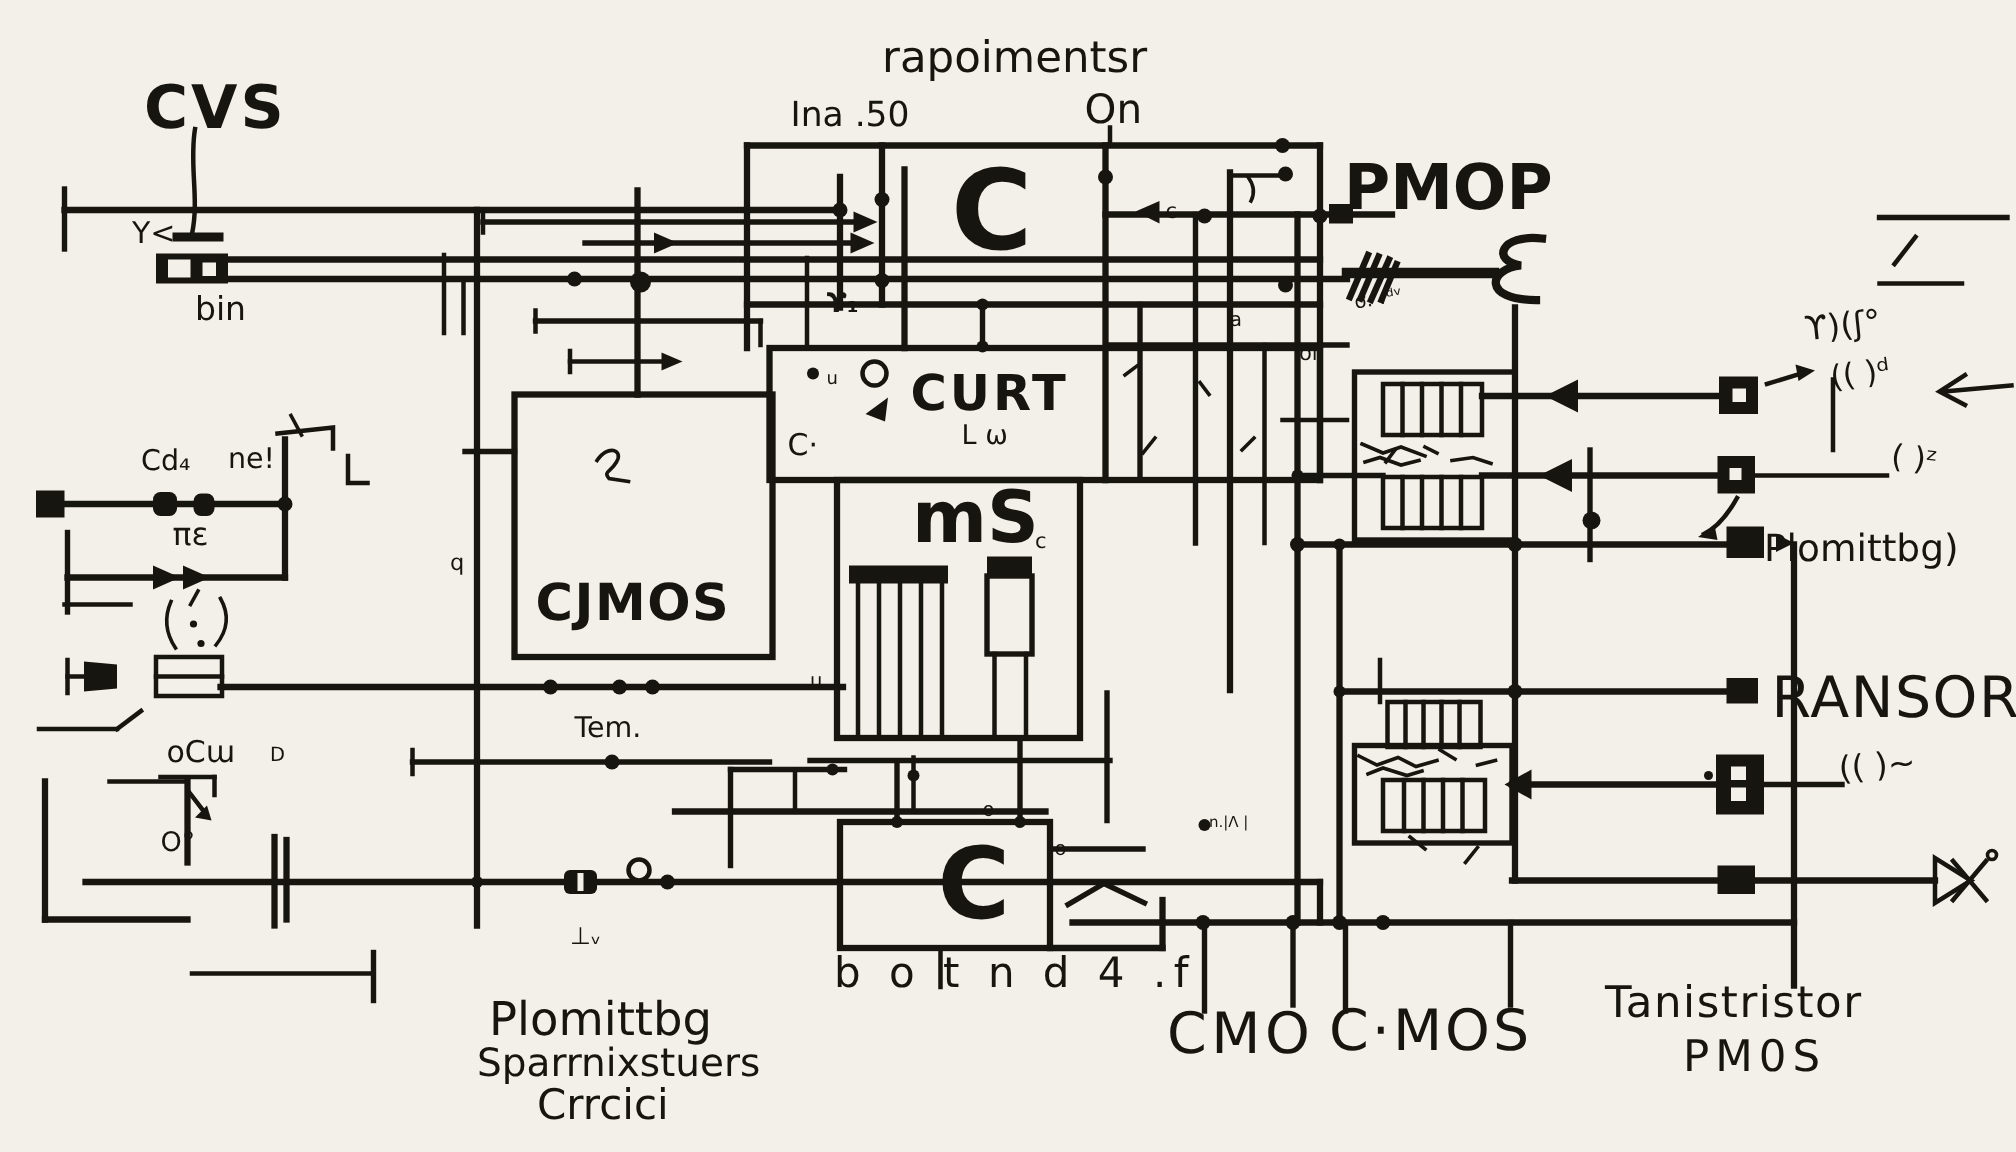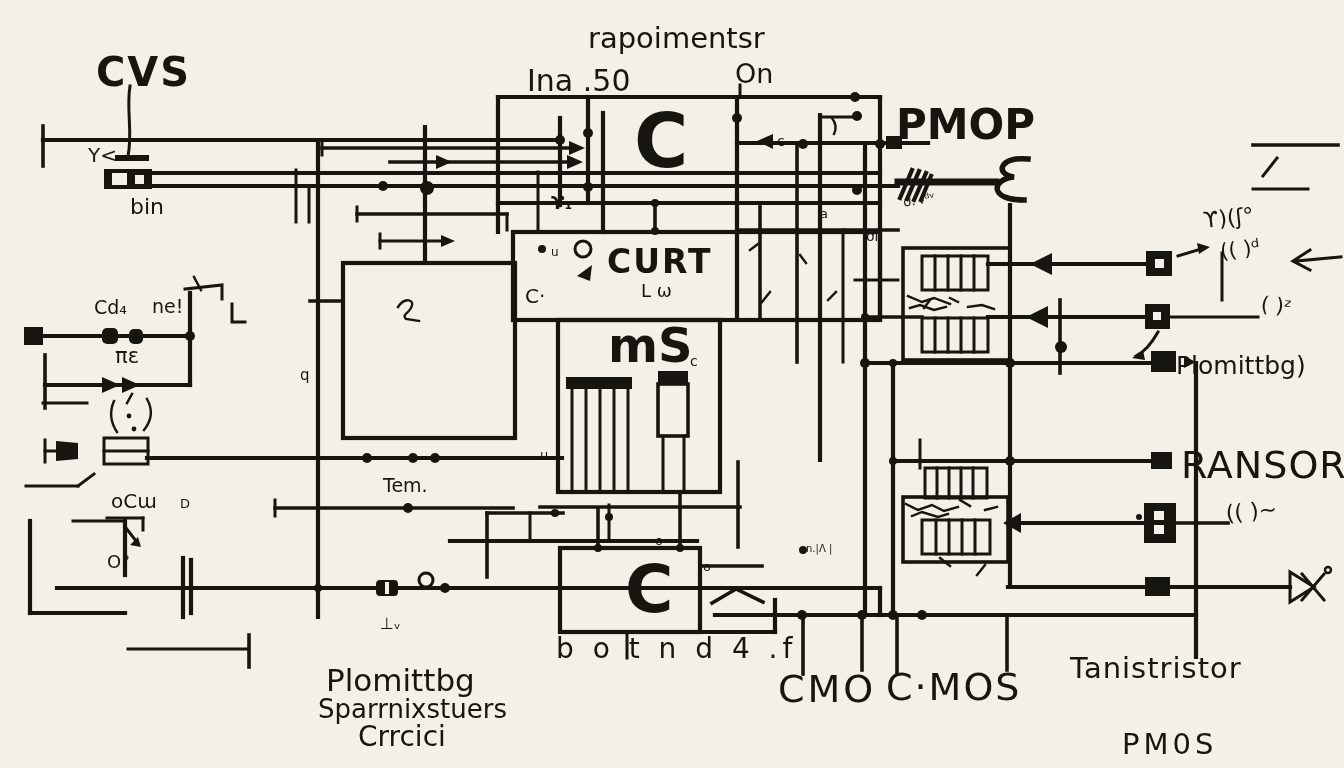--- a/index.html
+++ b/index.html
@@ -332,32 +332,33 @@
     <path class="s w2" d="M912,516 l10,-4 16,5 10,-3"></path>
     <path class="s w2" d="M960,500 l10,6"></path>
         <path class="s w2" d="M985,510 l12,-3"></path>
     <path class="s w2" d="M940,558 l10,8"></path>
         <path class="s w2" d="M985,565 l-8,10"></path>
   </g>
 </svg>
 
 <div class="lbl" style="left:96px;top:52px;font-size:40px;font-weight:600;letter-spacing:2px;">CVS</div>
 <div class="lbl" style="left:588px;top:24px;font-size:29px;font-weight:500;">rapoimentsr</div>
-<div class="lbl" style="left:527px;top:66px;font-size:30px;">Ina .50</div>
-<div class="lbl" style="left:723px;top:60px;font-size:27px;margin-left:12px;">On</div>
+<div class="lbl" style="left:527px;top:66px;font-size:23px;">Ina .50</div>
+<div class="lbl" style="left:723px;top:60px;font-size:27px;">On</div>
 <div class="lbl" style="left:896px;top:104px;font-size:42px;font-weight:600;">PMOP</div>
 <div class="lbl" style="left:634px;top:104px;font-size:74px;font-weight:800;">C</div>
 <div class="lbl" style="left:777px;top:134px;font-size:14px;">c</div>
 <div class="lbl" style="left:607px;top:245px;font-size:33px;font-weight:600;letter-spacing:2px;">CURT</div>
 <div class="lbl" style="left:525px;top:286px;font-size:20px;">C·</div>
 <div class="lbl" style="left:551px;top:246px;font-size:12px;">u</div>
 <div class="lbl" style="left:551px;top:194px;font-size:18px;font-weight:bold;">ϒ₁</div>
 <div class="lbl" style="left:641px;top:282px;font-size:18px;">L ω</div>
 <div class="lbl" style="left:608px;top:321px;font-size:48px;font-weight:700;">mS</div>
 <div class="lbl" style="left:690px;top:354px;font-size:14px;">c</div>
+<div class="lbl" style="left:357px;top:385px;font-size:34px;font-weight:600;letter-spacing:1px;">CJMOS</div>
 <div class="lbl" style="left:300px;top:368px;font-size:15px;">q</div>
 <div class="lbl" style="left:383px;top:476px;font-size:19px;">Tem.</div>
 <div class="lbl" style="left:94px;top:298px;font-size:19px;">Cd₄</div>
 <div class="lbl" style="left:152px;top:297px;font-size:19px;">ne!</div>
 <div class="lbl" style="left:115px;top:346px;font-size:21px;">πε</div>
 <div class="lbl" style="left:130px;top:196px;font-size:22px;">bin</div>
 <div class="lbl" style="left:88px;top:145px;font-size:20px;">Y&lt;</div>
 <div class="lbl" style="left:111px;top:491px;font-size:20px;">oCɯ</div>
 <div class="lbl" style="left:180px;top:497px;font-size:13px;">D</div>
 <div class="lbl" style="left:107px;top:553px;font-size:18px;">O°</div>
@@ -370,21 +371,21 @@
 <div class="lbl" style="left:806px;top:544px;font-size:10px;">n.|Λ |</div>
 <div class="lbl" style="left:820px;top:207px;font-size:13px;">a</div>
 <div class="lbl" style="left:902px;top:196px;font-size:13px;transform:rotate(-10deg);">ơ. ᵥᵈᵛ</div>
 <div class="lbl" style="left:866px;top:229px;font-size:14px;">ơl</div>
 <div class="lbl" style="left:326px;top:665px;font-size:31px;">Plomittbg</div>
 <div class="lbl" style="left:318px;top:696px;font-size:26px;">Sparrnixstuers</div>
 <div class="lbl" style="left:358px;top:723px;font-size:28px;">Crrcici</div>
 <div class="lbl" style="left:778px;top:670px;font-size:38px;letter-spacing:3px;">CMO</div>
 <div class="lbl" style="left:886px;top:668px;font-size:38px;letter-spacing:2px;">C·MOS</div>
 <div class="lbl" style="left:1070px;top:654px;font-size:29px;letter-spacing:1px;">Tanistristor</div>
-<div class="lbl" style="left:1122px;top:690px;font-size:29px;letter-spacing:4px;margin-top:40px;">PM0S</div>
+<div class="lbl" style="left:1122px;top:690px;font-size:29px;letter-spacing:4px;">PM0S</div>
 <div class="lbl" style="left:1181px;top:446px;font-size:38px;font-weight:500;letter-spacing:1px;">RANSOR8</div>
 <div class="lbl" style="left:1176px;top:353px;font-size:25px;">Plomittbg)</div>
 <div class="lbl" style="left:1202px;top:210px;font-size:22px;transform:rotate(-6deg);">ϒ)(ʃ°</div>
 <div class="lbl" style="left:1219px;top:242px;font-size:21px;transform:rotate(-8deg);">(( )ᵈ</div>
 <div class="lbl" style="left:1262px;top:294px;font-size:21px;transform:rotate(6deg);">( )ᶻ</div>
 <div class="lbl" style="left:1225px;top:503px;font-size:22px;transform:rotate(-5deg);">(( )~</div>
 
 </div>
 
 </body></html>

